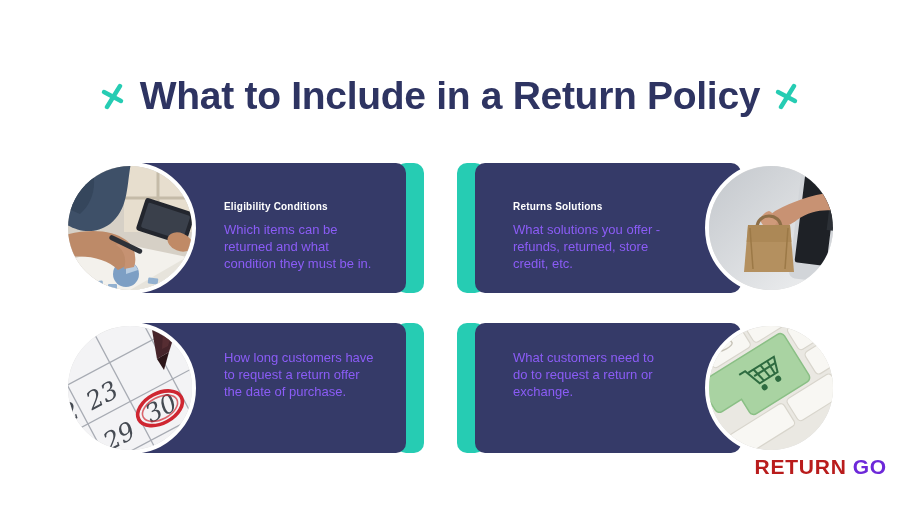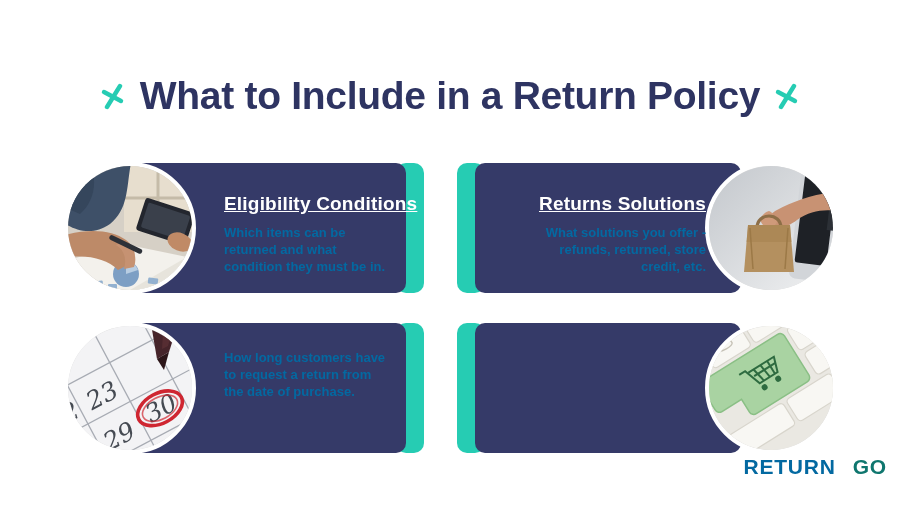--- a/index.html
+++ b/index.html
@@ -34,40 +34,40 @@
   .card-photo{
     position:absolute;top:-1px;width:132px;height:132px;border-radius:50%;
     border:4px solid #ffffff;box-sizing:border-box;overflow:hidden;z-index:3;
     background:#ddd;
   }
   .card.left  .card-photo{left:0;}
   .card.right .card-photo{right:0;}
   .card-photo svg{display:block;width:100%;height:100%;}
   .card-text{position:absolute;top:26px;z-index:4;color:#fff;}
   .card.left  .card-text{left:160px;width:190px;}
-  .card.right .card-text{left:44px;width:205px;text-align:right;}
+  .card.right .card-text{left:56px;width:205px;}
   .card-title{
-    margin:4px 0 9px 0;font-size:19px;font-weight:700;color:#ffffff;
-    letter-spacing:0.2px;white-space:nowrap;text-decoration:underline;
+    margin:12px 0 9px 0;font-size:10px;font-weight:700;color:#ffffff;
+    letter-spacing:0.2px;white-space:nowrap;
   }
   .card-body{
-    margin:0;font-size:13px;line-height:17px;color:#0369a1;
-    white-space:pre-line;font-weight:700;
+    margin:0;font-size:13px;line-height:17px;color:#8b5cf6;
+    white-space:pre-line;font-weight:400;
   }
   #card-1,#card-3{left:64px;width:360px;}
   #card-2,#card-4{left:457px;width:380px;}
   #card-1,#card-2{top:163px;}
   #card-3,#card-4{top:323px;}
   
   .brand{
     position:absolute;right:13px;bottom:10px;
     font-size:21px;letter-spacing:0.8px;white-space:nowrap;
   }
-  .brand-return{font-weight:600;color:#0369a1;}
-  .brand-go{font-weight:800;color:#0f766e;margin-left:17px;}
+  .brand-return{font-weight:600;color:#b91c1c;}
+  .brand-go{font-weight:800;color:#6d28d9;margin-left:6px;}
 </style>
 </head>
 <body>
 
 <div class="canvas">
 
   <div class="header">
     <svg class="sparkle" viewBox="0 0 28 28">
       <g stroke="#26ccb3" stroke-width="4.4" stroke-linecap="round" fill="none">
         <path d="M21 4 L8 25"></path>
@@ -185,21 +185,21 @@
         </g>
         <g>
           <path d="M82 -8 L112 -8 L101 26 L89 33 Z" fill="#46242a"></path>
           <path d="M89 33 L101 26 L96 44 Z" fill="#2c1518"></path>
           <path d="M96 -8 L108 -8 L100 20 L94 23 Z" fill="#5a3035" opacity="0.8"></path>
         </g>
       </svg>
     </div>
     <div class="card-text">
       <p class="card-body">How long customers have
-to request a return from
+to request a return offer
 the date of purchase.</p>
     </div>
   </div>
 
   <div class="card right" id="card-4">
     <div class="card-accent"></div>
     <div class="card-panel"></div>
     <div class="card-photo">
       <svg viewBox="0 0 124 124">
         <rect width="124" height="124" fill="#eae8e2"></rect>
@@ -227,20 +227,23 @@
             <line x1="65" y1="37" x2="67" y2="52"></line>
             <line x1="73" y1="37" x2="73" y2="52"></line>
             <line x1="79" y1="43" x2="54" y2="43"></line>
           </g>
           <circle cx="57" cy="58" r="3" fill="#2e6b40"></circle>
           <circle cx="73" cy="58" r="3" fill="#2e6b40"></circle>
         </g>
       </svg>
     </div>
     <div class="card-text">
+      <p class="card-body">What customers need to
+do to request a return or
+exchange.</p>
     </div>
   </div>
 
   <div class="brand">
     <span class="brand-return">RETURN</span><span class="brand-go">GO</span>
   </div>
 
 </div>
 
 </body></html>

